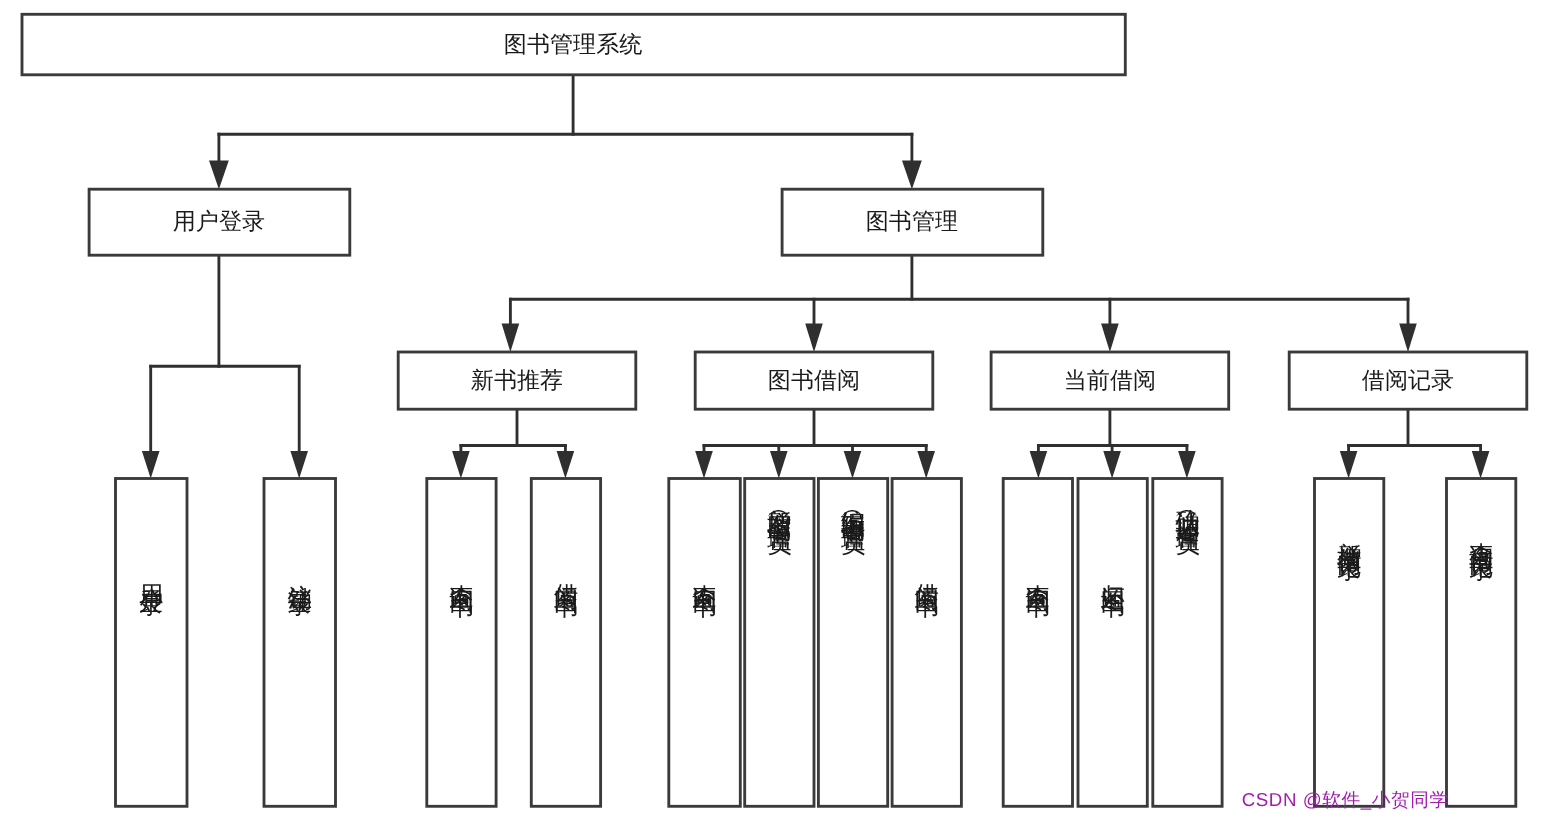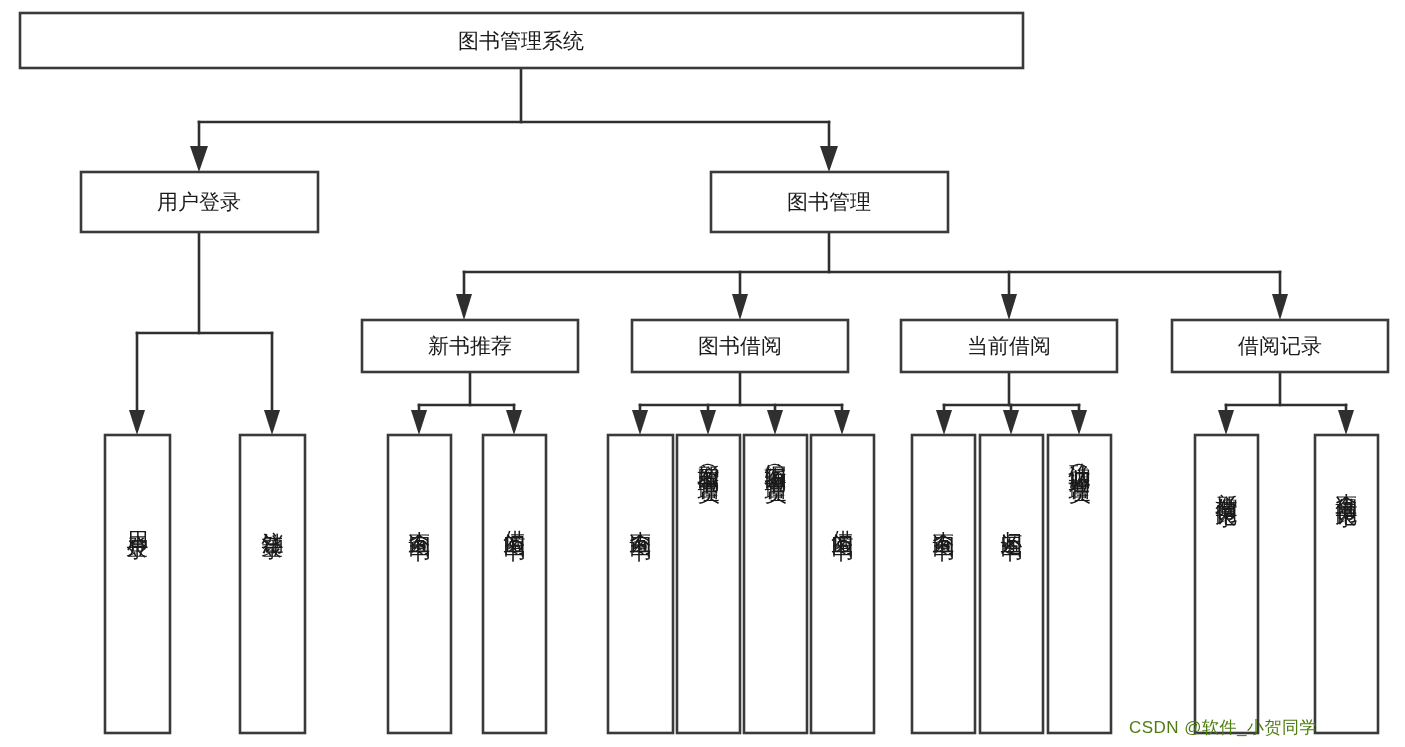--- a/index.html
+++ b/index.html
@@ -66,21 +66,21 @@
     color: #1a1a1a;
     white-space: nowrap;
     text-align: center;
   }
   .watermark {
     position: absolute;
     right: 10px;
     bottom: 8px;
     font-family: "Liberation Sans", "DejaVu Sans", sans-serif;
     font-size: 17px;
-    color: #4d7c0f;
+    color: #a21caf;
     letter-spacing: 0.5px;
     white-space: nowrap;
     margin-left: 37px;
   }
 </style>
 </head>
 <body>
 
 <div id="diagram-root">
 

